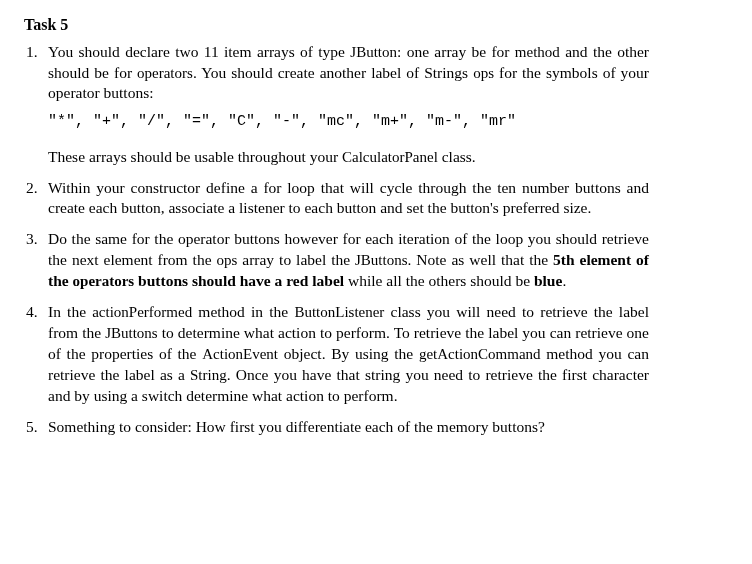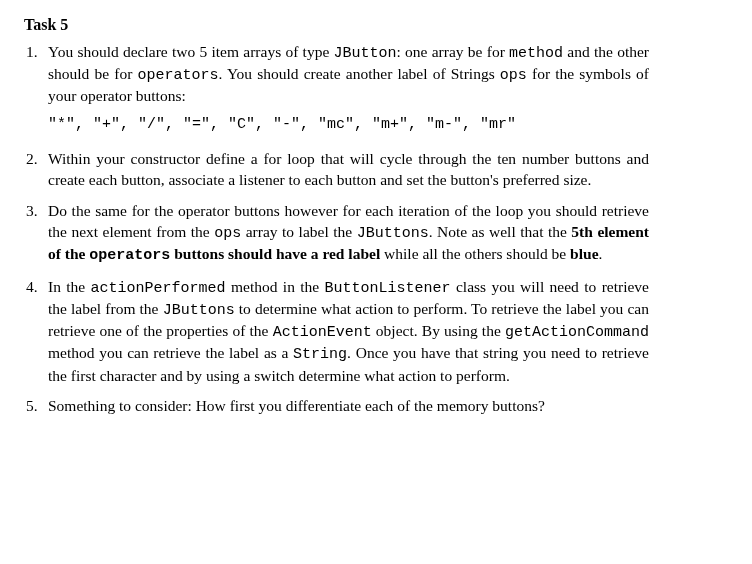--- a/index.html
+++ b/index.html
@@ -38,21 +38,21 @@
     text-align: justify;
     margin-bottom: 10px;
   }
   .list > li::before {
     content: counter(item) ".";
     position: absolute;
     left: -22px;
     top: 0;
   }
   .tt {
-    font-family: Liberation Mono, monospace;
+    font-family: Liberation Serif, serif;
     font-size: 15px;
   }
   .ops-line {
     font-family: "Courier New", Courier, monospace;
     font-size: 15px;
     margin: 8px 0 14px 0;
     white-space: nowrap;
   }
   .after {
     margin-top: 2px;
@@ -63,22 +63,25 @@
 <body>
 
 <div class="page">
 
   <div class="task-heading">Task 5</div>
 
 
   <ol class="list">
 
     <li>
-      <span>You should declare two 5 item arrays of type </span><span class="tt">JButton</span><span>: one array be for </span><span class="tt">method</span><span> and the other should be for </span><span class="tt">operators</span><span>. You should create another label of Strings </span><span class="tt">ops</span><span> for the symbols of your operator buttons:</span>
+      <span>You should declare two 11 item arrays of type </span><span class="tt">JButton</span><span>: one array be for </span><span class="tt">method</span><span> and the other should be for </span><span class="tt">operators</span><span>. You should create another label of Strings </span><span class="tt">ops</span><span> for the symbols of your operator buttons:</span>
       <div class="ops-line">"*", "+", "/", "=", "C", "-", "mc", "m+", "m-", "mr"</div>
+      <div class="after">
+        <span>These arrays should be usable throughout your </span><span class="tt">CalculatorPanel</span><span> class.</span>
+      </div>
     </li>
 
     <li>Within your constructor define a for loop that will cycle through the ten number buttons and create each button, associate a listener to each button and set the button's preferred size.</li>
 
     <li>
       <span>Do the same for the operator buttons however for each iteration of the loop you should retrieve the next element from the </span><span class="tt">ops</span><span> array to label the </span><span class="tt">JButtons</span><span>. Note as well that the </span><span class="bold"><span>5th element of the </span><span class="tt">operators</span><span> buttons should have a red label</span></span><span> while all the others should be </span><span class="bold">blue</span><span>.</span>
     </li>
 
     <li>
       <span>In the </span><span class="tt">actionPerformed</span><span> method in the </span><span class="tt">ButtonListener</span><span> class you will need to retrieve the label from the </span><span class="tt">JButtons</span><span> to determine what action to perform. To retrieve the label you can retrieve one of the properties of the </span><span class="tt">ActionEvent</span><span> object. By using the </span><span class="tt">getActionCommand</span><span> method you can retrieve the label as a </span><span class="tt">String</span><span>. Once you have that string you need to retrieve the first character and by using a switch determine what action to perform.</span>

